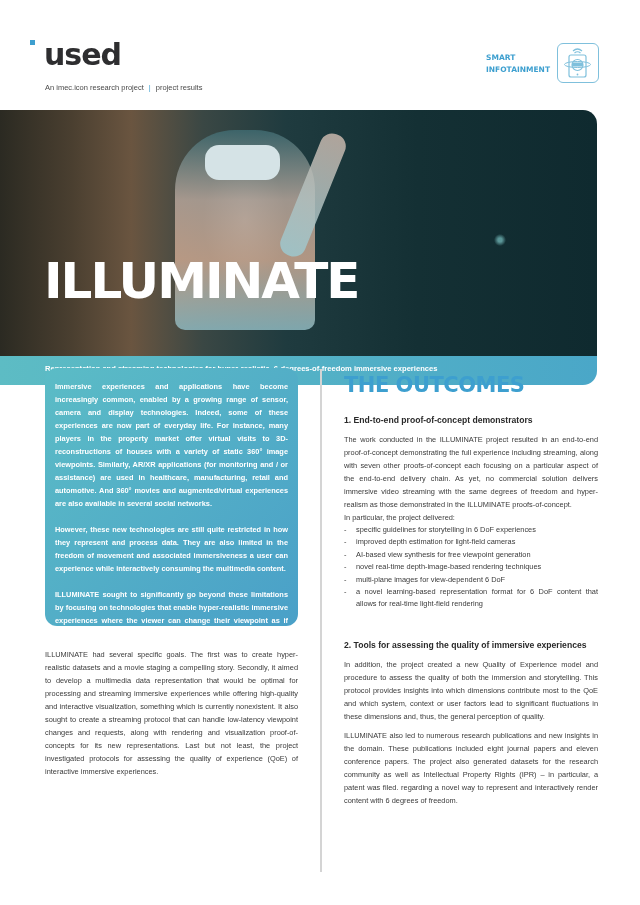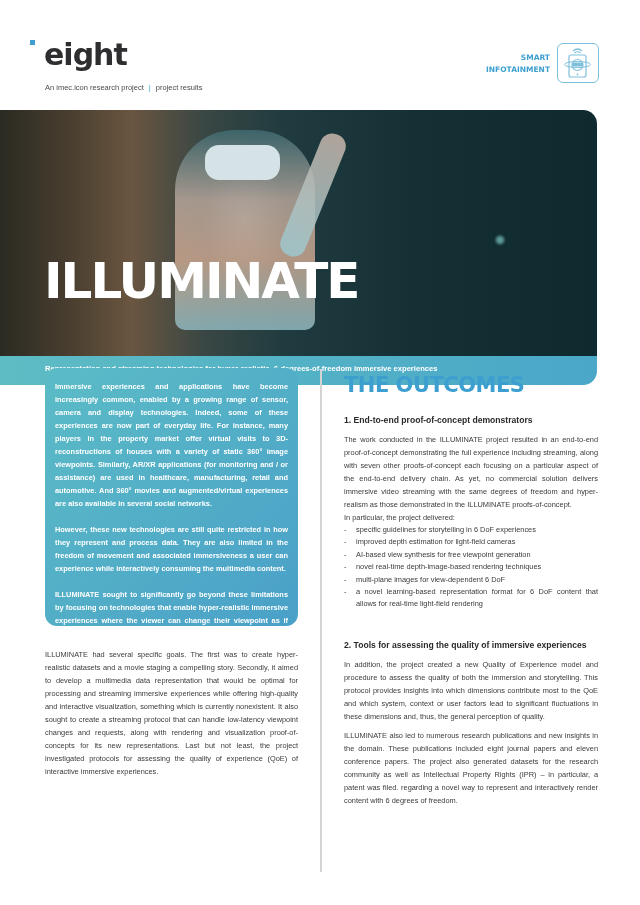--- a/index.html
+++ b/index.html
@@ -4,21 +4,21 @@
 <style>
   * { box-sizing: border-box; margin: 0; padding: 0; }
   html, body { width: 640px; height: 905px; background: #ffffff; overflow: hidden; }
   body { position: relative; font-family: "Liberation Sans", sans-serif; color: #3a3a3a; }
 
   .logo-dot { position: absolute; left: 30px; top: 40px; width: 5px; height: 5px; background: #3d9fcf; }
   .logo { position: absolute; left: 44px; top: 39px; font-family: "DejaVu Sans", sans-serif; font-size: 30px; font-weight: bold; color: #2e2e30; letter-spacing: -1px; line-height: 32px; }
   .tagline { position: absolute; left: 45px; top: 83px; font-size: 7.5px; color: #4a4a4a; }
   .tagline .sep { margin: 0 5px; color: #3d9fcf; }
 
-  .badge { position: absolute; right: 90px; top: 52px; text-align: right; font-family: "DejaVu Sans", sans-serif; font-weight: bold; font-size: 7.5px; line-height: 12px; color: #3d9fcf; }
+  .badge { position: absolute; right: 90px; top: 52px; text-align: left; font-family: "DejaVu Sans", sans-serif; font-weight: bold; font-size: 7.5px; line-height: 12px; color: #3d9fcf; }
   .badge-icon { position: absolute; left: 557px; top: 43px; width: 42px; height: 40px; border: 1.5px solid #7fc0dc; border-radius: 6px; }
 
   .hero { position: absolute; left: 0; top: 110px; width: 597px; height: 275px; border-radius: 0 14px 14px 0; overflow: hidden; }
   .hero-photo { position: absolute; inset: 0 0 29px 0; background:
       radial-gradient(ellipse 60px 90px at 245px 110px, rgba(200,215,220,0.55), transparent 70%),
       radial-gradient(circle at 500px 130px, rgba(140,220,220,0.6) 2px, transparent 6px),
       linear-gradient(90deg, #2b2a22 0%, #4a3f30 12%, #6a5540 22%, #3a4744 34%, #1f3b3f 48%, #143034 70%, #0f2a2f 100%); }
   .hero-figure { position: absolute; left: 175px; top: 20px; width: 140px; height: 200px; border-radius: 60px 60px 10px 10px; background: linear-gradient(180deg, #3f6a70 0%, #b6a59a 35%, #caa68f 65%, #8fb9c0 100%); opacity: 0.85; }
   .hero-headset { position: absolute; left: 205px; top: 35px; width: 75px; height: 35px; border-radius: 14px; background: #d5e3e6; }
   .hero-arm { position: absolute; left: 300px; top: 20px; width: 26px; height: 130px; background: linear-gradient(180deg, #c9b7ac, #9cc8cf); transform: rotate(22deg); border-radius: 12px; opacity: 0.85; }
@@ -39,21 +39,21 @@
   .section-heading.first { margin-top: 16px; }
   .para { font-size: 7.4px; line-height: 13px; text-align: justify; color: #3a3a3a; margin-top: 6px; }
   .list { list-style: none; font-size: 7.4px; line-height: 12.4px; color: #3a3a3a; }
   .list li { position: relative; padding-left: 12px; text-align: justify; }
   .list li::before { content: "-"; position: absolute; left: 0; }
 </style>
 </head>
 <body>
 
 <div class="logo-dot"></div>
-<div class="logo">eight</div>
+<div class="logo">used</div>
 <div class="tagline">
   <span>An imec.icon research project</span><span class="sep">|</span><span>project results</span>
 </div>
 
 <div class="badge">
   <div>SMART</div>
   <div>INFOTAINMENT</div>
 </div>
 <div class="badge-icon">
   <svg width="39" height="37" viewBox="0 0 39 37">

